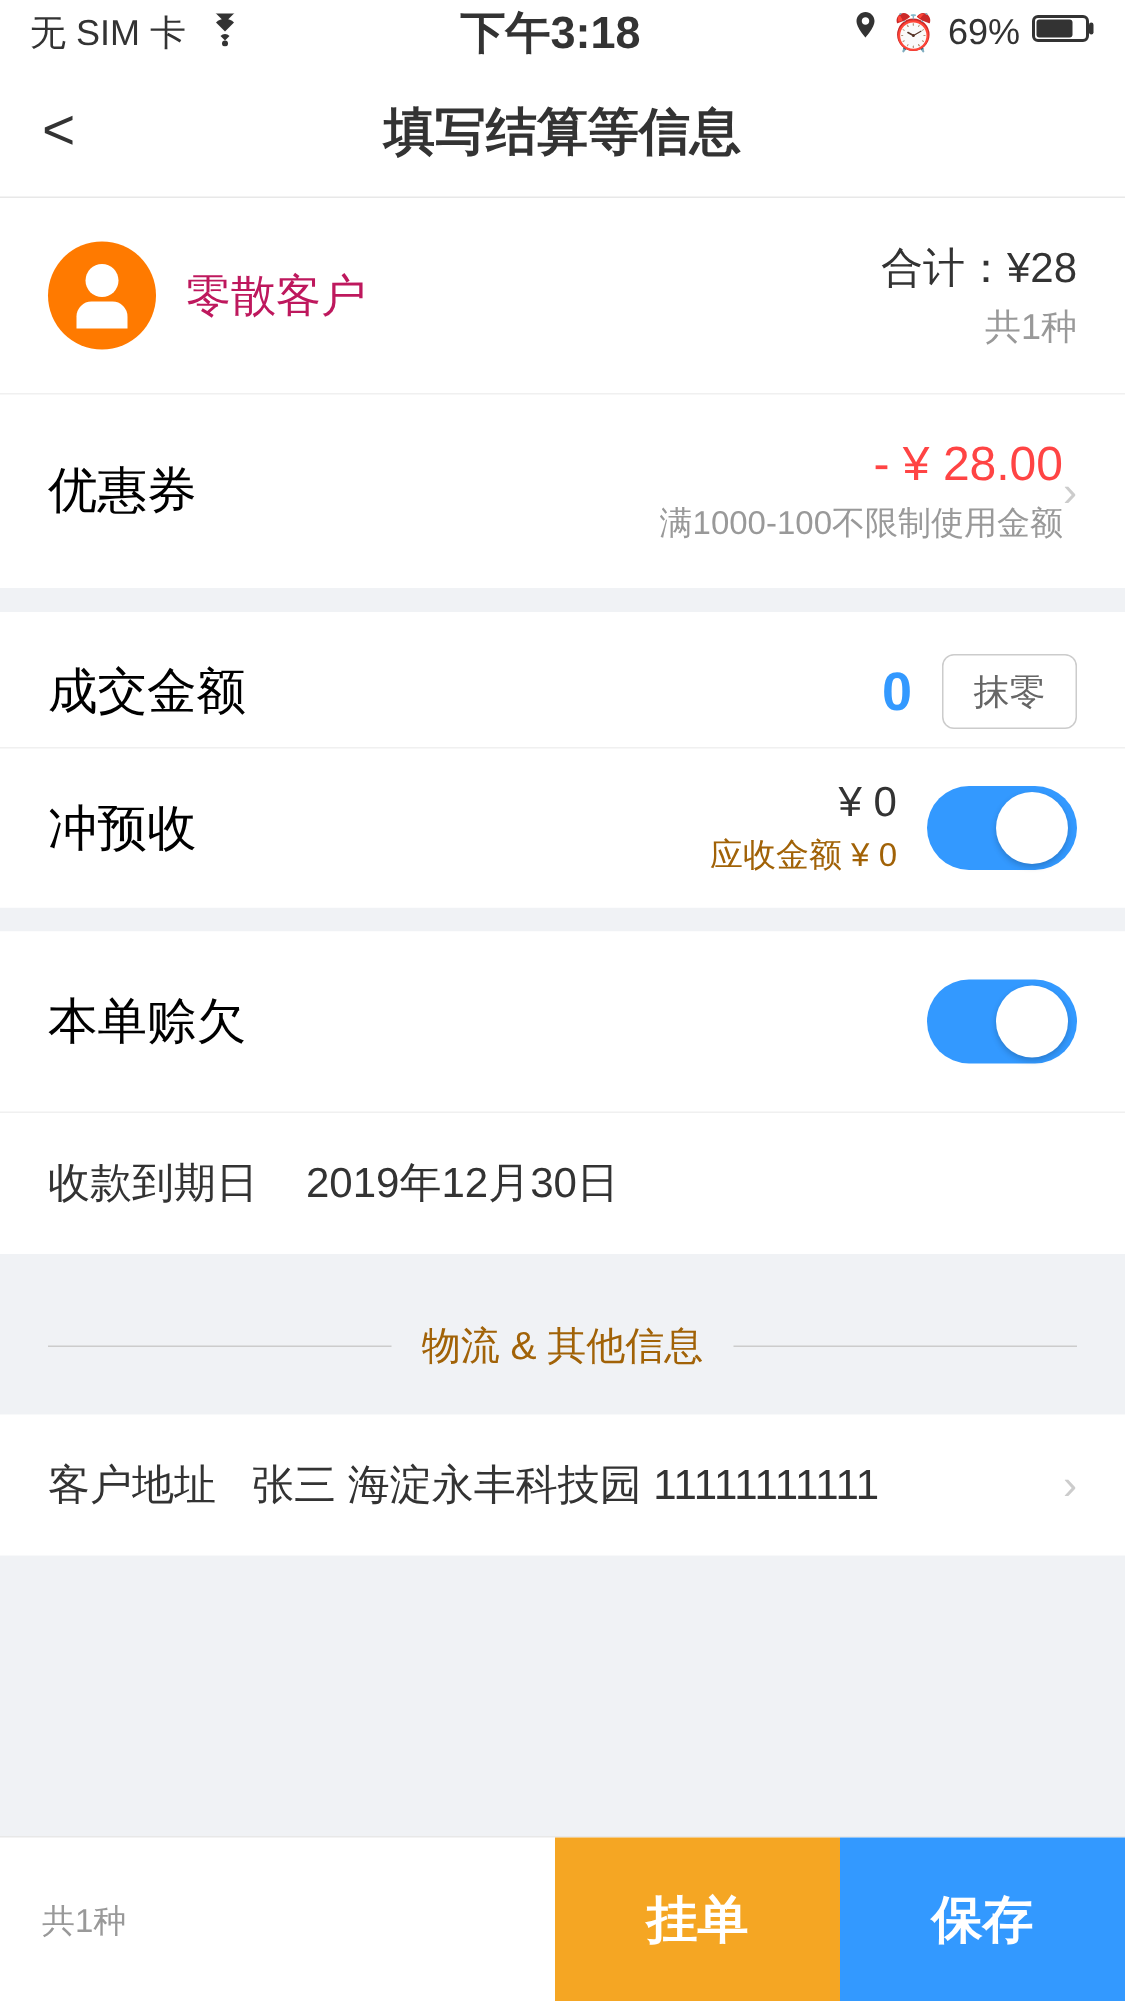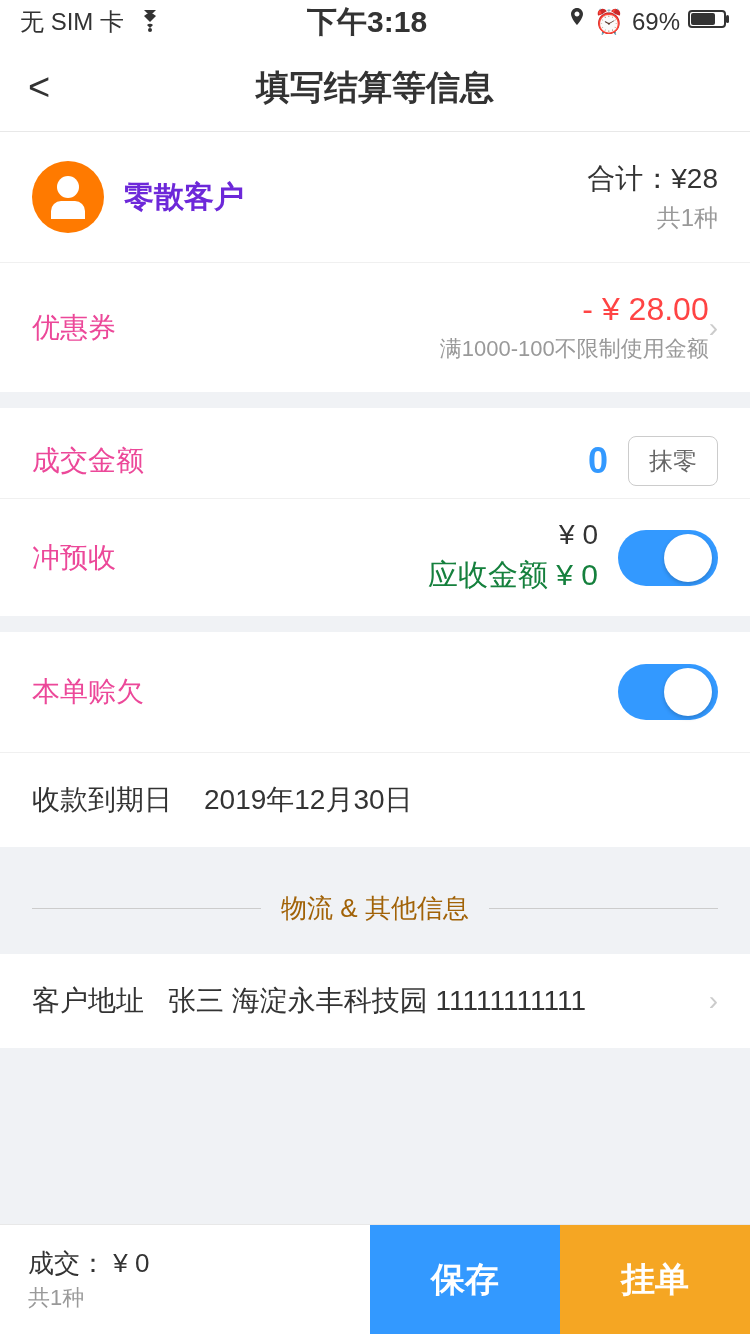--- a/index.html
+++ b/index.html
@@ -82,22 +82,22 @@
       width: 72px;
       height: 72px;
       border-radius: 50%;
       background: #ff7a00;
       display: flex;
       align-items: center;
       justify-content: center;
     }
     .customer-name {
       font-size: 30px;
-      font-weight: 700;
-      color: #6d28d9;
+      font-weight: 400;
+      color: #be185d;
     }
     .customer-right {
       text-align: right;
     }
     .customer-total {
       font-size: 28px;
       color: #333;
     }
     .customer-count {
       font-size: 24px;
@@ -108,22 +108,22 @@
     
     .row-item {
       display: flex;
       align-items: center;
       justify-content: space-between;
       padding: 28px 32px;
       background: #fff;
       border-top: 1px solid #f0f0f0;
     }
     .row-label {
-      font-size: 28px;
-      color: #ec4899;
+      font-size: 33px;
+      color: #000000;
     }
     .row-right {
       display: flex;
       align-items: center;
       gap: 0;
     }
     .row-value-col {
       text-align: right;
     }
     .row-value-discount {
@@ -188,22 +188,22 @@
     .prepaid-values {
       text-align: right;
       margin-right: 20px;
     }
     .prepaid-main {
       font-size: 28px;
       color: #333;
       font-weight: 500;
     }
     .prepaid-sub {
-      font-size: 30px;
-      color: #15803d;
+      font-size: 22px;
+      color: #a16207;
       margin-top: 4px;
     }
 
     
     .toggle {
       width: 100px;
       height: 56px;
       border-radius: 28px;
       background: #3399ff;
       position: relative;
@@ -464,21 +464,17 @@
       <span class="address-label">客户地址</span>
       <span class="address-value">张三 海淀永丰科技园 11111111111</span>
       <span class="chevron-icon">›</span>
     </div>
   </div>
 
 </div>
 
 <div class="bottom-bar">
   <div class="bottom-info">
-    <div class="bottom-deal">
-      <span>成交：</span>
-      <span>¥ 0</span>
-    </div>
     <div class="bottom-count">共1种</div>
   </div>
+  <button class="bottom-btn btn-hang">挂单</button>
   <button class="bottom-btn btn-save">保存</button>
-  <button class="bottom-btn btn-hang">挂单</button>
 </div>
 
 </body></html>

